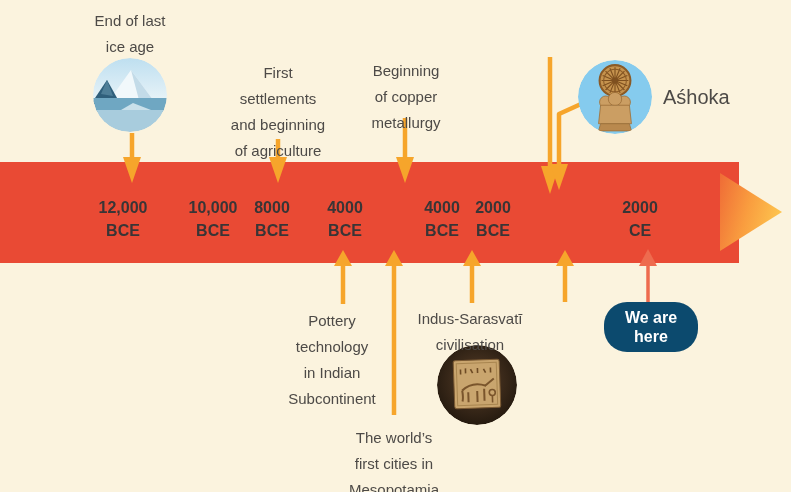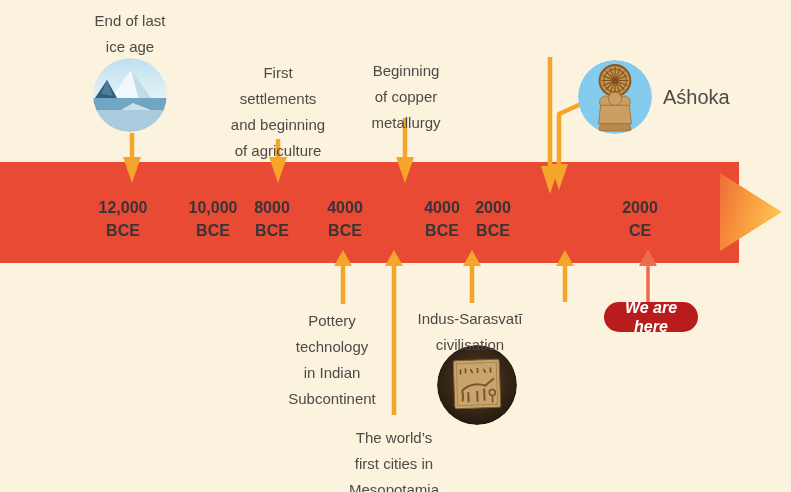--- a/index.html
+++ b/index.html
@@ -15,23 +15,23 @@
 
   .lbl{position:absolute;z-index:5;color:#4D4A47;font-size:15px;line-height:26px;
     text-align:center;white-space:pre-line;transform:translateX(-50%);}
   .date{position:absolute;z-index:5;top:196px;transform:translateX(-50%);text-align:center;
     color:#393536;font-size:16px;font-weight:600;line-height:23px;}
   .date span{display:block;}
 
   .circle{position:absolute;z-index:4;border-radius:50%;overflow:hidden;}
   .circle svg{display:block;}
 
-  .pill{position:absolute;left:604px;top:302px;width:94px;height:30px;z-index:5;
-    background:#b91c1c;border-radius:23px;display:flex;align-items:center;justify-content:center;
-    color:#FFFFFF;font-size:16px;font-weight:700;line-height:19px;text-align:center;white-space:pre-line;font-style:italic;}
+  .pill{position:absolute;left:604px;top:302px;width:94px;height:50px;z-index:5;
+    background:#0c4a6e;border-radius:23px;display:flex;align-items:center;justify-content:center;
+    color:#FFFFFF;font-size:16px;font-weight:700;line-height:19px;text-align:center;white-space:pre-line;}
 
   .ashoka-name{position:absolute;left:663px;top:87px;z-index:5;color:#4D4A47;font-size:20px;line-height:20px;}
 </style>
 </head>
 <body>
 
 <div class="stage">
 
   <div class="band"></div>
   <div class="band-arrowhead"></div>

